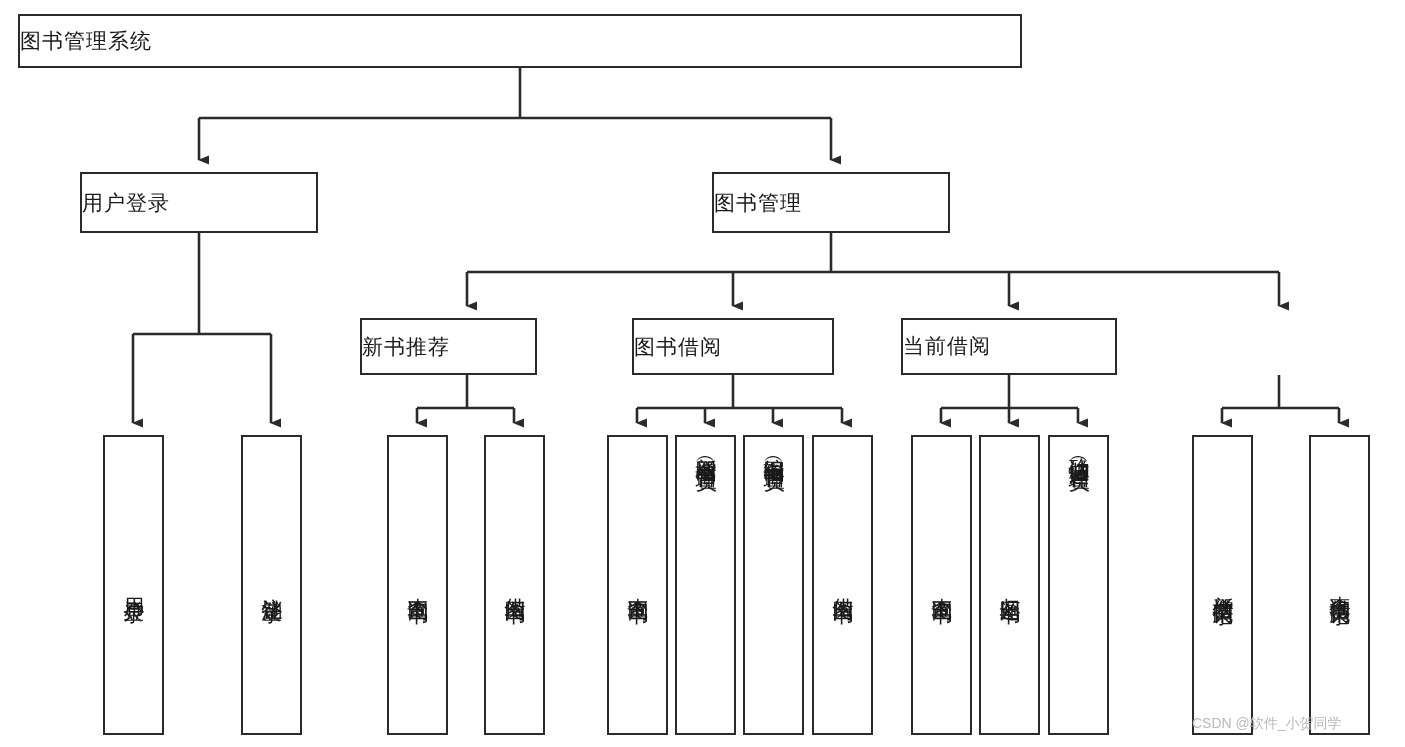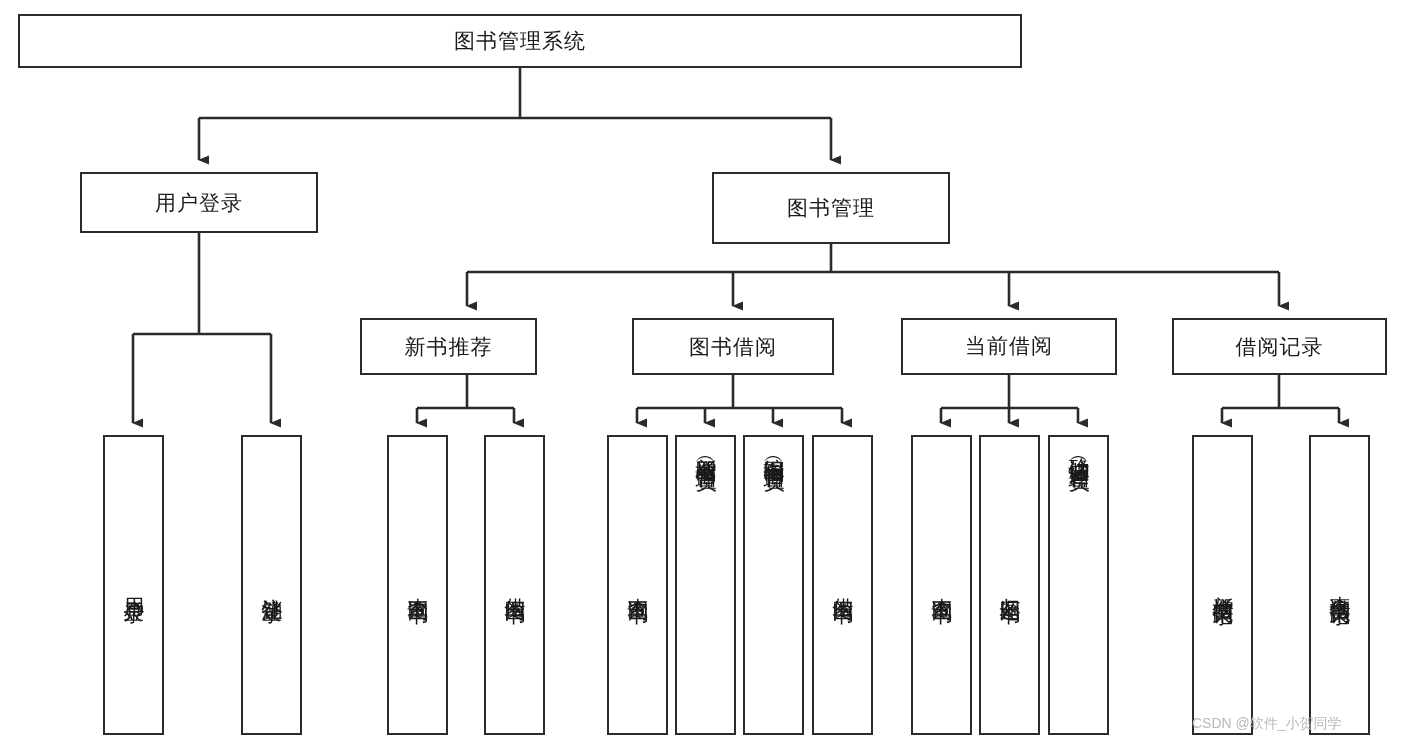--- a/index.html
+++ b/index.html
@@ -25,21 +25,20 @@
     height: 747px;
   }
   .node {
     position: absolute;
     box-sizing: border-box;
     border: 2px solid #2b2b2b;
     background: #ffffff;
     color: #1a1a1a;
     display: flex;
     align-items: center;
-    justify-content: center;
     z-index: 2;
   }
   .node-h .label {
     font-size: 21px;
     line-height: 1.1;
     letter-spacing: 1px;
     white-space: nowrap;
   }
   .node-v {
     align-items: flex-start;
@@ -120,35 +119,32 @@
     </g>
   </svg>
 
   <div class="node node-h" style="left:18px; top:14px; width:1004px; height:54px;">
     <span class="label">图书管理系统</span>
   </div>
 
   <div class="node node-h" style="left:80px; top:172px; width:238px; height:61px;">
     <span class="label">用户登录</span>
   </div>
-  <div class="node node-h" style="left:712px; top:172px; width:238px; height:72px;">
+  <div class="node node-h" style="left:712px; top:172px; width:238px; height:61px;">
     <span class="label">图书管理</span>
   </div>
 
   <div class="node node-h" style="left:360px; top:318px; width:177px; height:57px;">
     <span class="label">新书推荐</span>
   </div>
   <div class="node node-h" style="left:632px; top:318px; width:202px; height:57px;">
     <span class="label">图书借阅</span>
   </div>
   <div class="node node-h" style="left:901px; top:318px; width:216px; height:57px;font-family:Liberation Serif, serif;">
     <span class="label">当前借阅</span>
-  </div>
-  <div class="node node-h" style="left:1172px; top:318px; width:215px; height:57px;">
-    <span class="label">借阅记录</span>
   </div>
 
   <div class="node node-v center-v" style="left:103px; top:435px; width:61px; height:300px;">
     <span class="label">用户登录</span>
   </div>
   <div class="node node-v center-v" style="left:241px; top:435px; width:61px; height:300px;">
     <span class="label">注销登录</span>
   </div>
 
   <div class="node node-v center-v" style="left:387px; top:435px; width:61px; height:300px;">

